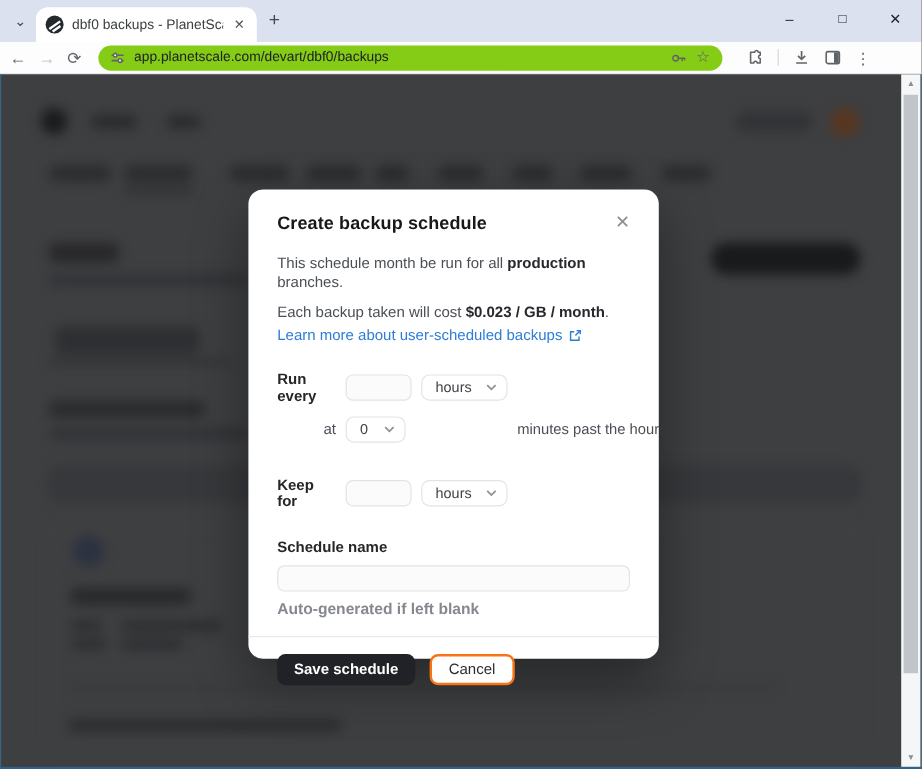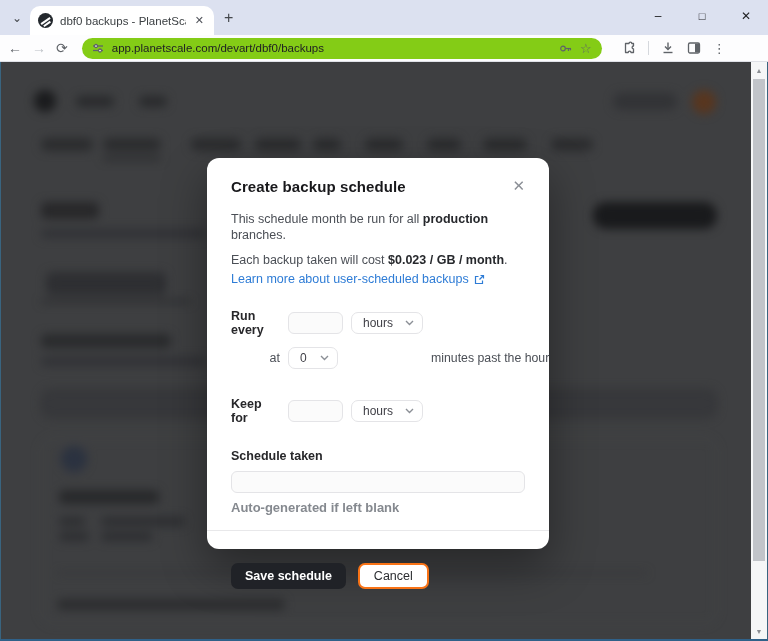--- a/index.html
+++ b/index.html
@@ -85,21 +85,21 @@
   .selbox { height:22px; border:1px solid #e4e4e7; border-radius:7px;
     background:#ffffff; display:flex; align-items:center; justify-content:space-between;
     padding:0 8px 0 11px; font-size:12px; color:#3f3f46; }
   .selbox.narrow { width:50px; }
   .chev { color:#8b8f96; display:flex; }
   .fsuffix { grid-column:4/5; color:#4b4f56; font-size:12.3px; white-space:nowrap; }
   .name-label { margin-top:24px; font-weight:700; color:#27272a; }
   .name-input { margin-top:8px; width:100%; }
   .help { margin-top:7px; color:#85898f; font-size:13px;font-weight:bold; }
   .m-div { height:1px; background:#e8e8ea; margin:15px -24px 0; }
-  .footer { margin-top:32px; display:flex; gap:12px; }
+  .footer { margin-top:14px; display:flex; gap:12px; }
   .btn { height:26px; border-radius:7px; font-size:12.5px; display:flex;
     align-items:center; padding:0 14px; font-family:inherit; }
   .btn-primary { background:#202227; color:#ffffff; font-weight:700; border:none; }
   .btn-secondary { background:#fff; color:#2b2d31; font-weight:500;
     border:2px solid #f97316; }
 </style>
 </head>
 <body>
 
 <div class="stage">
@@ -272,21 +272,21 @@
         <div class="selbox">
           <span>hours</span>
           <span class="chev">
             <svg width="9" height="6" viewBox="0 0 9 6" fill="none" stroke="#8b8f96" stroke-width="1.4">
               <polyline points="1,1 4.5,4.5 8,1"></polyline>
               </svg>
           </span>
         </div>
       </div>
 
-      <div class="name-label">Schedule taken</div>
+      <div class="name-label">Schedule name</div>
       <input class="tinput name-input" value="" style="">
       <div class="help">Auto-generated if left blank</div>
     </div>
 
     <div class="m-div"></div>
     <div class="footer">
       <button class="btn btn-primary">Save schedule</button>
       <button class="btn btn-secondary">Cancel</button>
     </div>
   </div>

